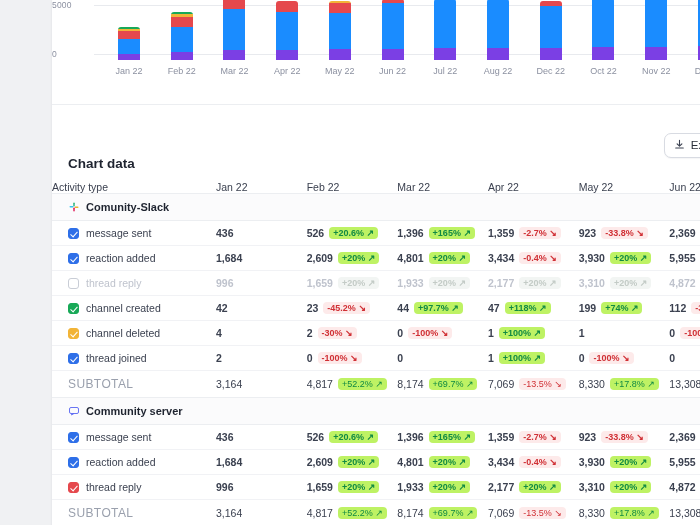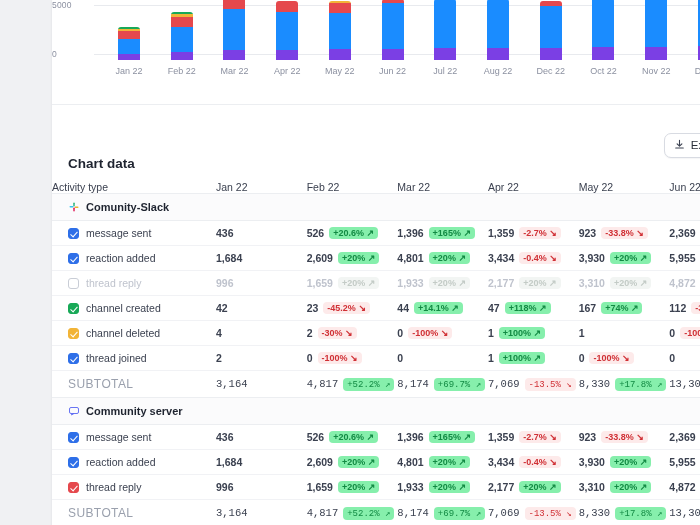--- a/index.html
+++ b/index.html
@@ -172,21 +172,21 @@
   tbody tr.row td.mo { padding-left: 8px; font-weight: bold; }
   tbody tr.row.faded td { color: #bfc3cd; }
   tbody tr.subtotal td {
     border-bottom: 1px solid #eceef1;
     padding: 6px 8px 6px 16px;
     font-size: 12px;
     color: #9aa0ad;
     letter-spacing: .4px;
     white-space: nowrap;
   }
-  tbody tr.subtotal td.mo { padding-left: 8px; font-size: 10.5px; color: #3b4150; letter-spacing: 0; font-family: Liberation Mono, monospace; }
+  tbody tr.subtotal td.mo { padding-left: 8px; font-size: 10.5px; color: #3b4150; letter-spacing: 0; }
 
   .act {
     display: flex;
     align-items: flex-end;
     gap: 7px;
   }
   .cb {
     width: 11px; height: 11px;
     border-radius: 3px;
     border: 1px solid #c9cdd6;
@@ -243,21 +243,21 @@
   .val { color: inherit; }
   .chip {
     font-size: 9px;
     padding: 1px 4px;
     border-radius: 4px;
     display: inline-flex;
     align-items: center;
     gap: 2px;
     white-space: nowrap;
   }
-  .chip.up { background: #86efac; color: #128a43; }
+  .chip.up { background: #bef264; color: #128a43; }
   .chip.down { background: #fdeaea; color: #d03035; }
   tr.faded .chip.up { background: #f2f5f3; color: #c3cbc6; }
 
   .gicon {
     display: inline-block;
     width: 12px; height: 12px;
     vertical-align: -2px;
     margin-right: 6px;
   }
   .grp { display: flex; align-items: center; }
@@ -566,32 +566,32 @@
             </td>
             <td class="mo">
               <div class="cell">
                 <span class="val">23</span>
                 <span class="chip down">-45.2% ↘</span>
               </div>
             </td>
             <td class="mo">
               <div class="cell">
                 <span class="val">44</span>
-                <span class="chip up">+14.1% ↗</span>
+                <span class="chip up">+97.7% ↗</span>
               </div>
             </td>
             <td class="mo">
               <div class="cell">
                 <span class="val">47</span>
                 <span class="chip up">+118% ↗</span>
               </div>
             </td>
             <td class="mo">
               <div class="cell">
-                <span class="val">167</span>
+                <span class="val">199</span>
                 <span class="chip up">+74% ↗</span>
               </div>
             </td>
             <td class="mo">
               <div class="cell">
                 <span class="val">112</span>
                 <span class="chip down">-32.9% ↘</span>
               </div>
             </td>
           </tr>

